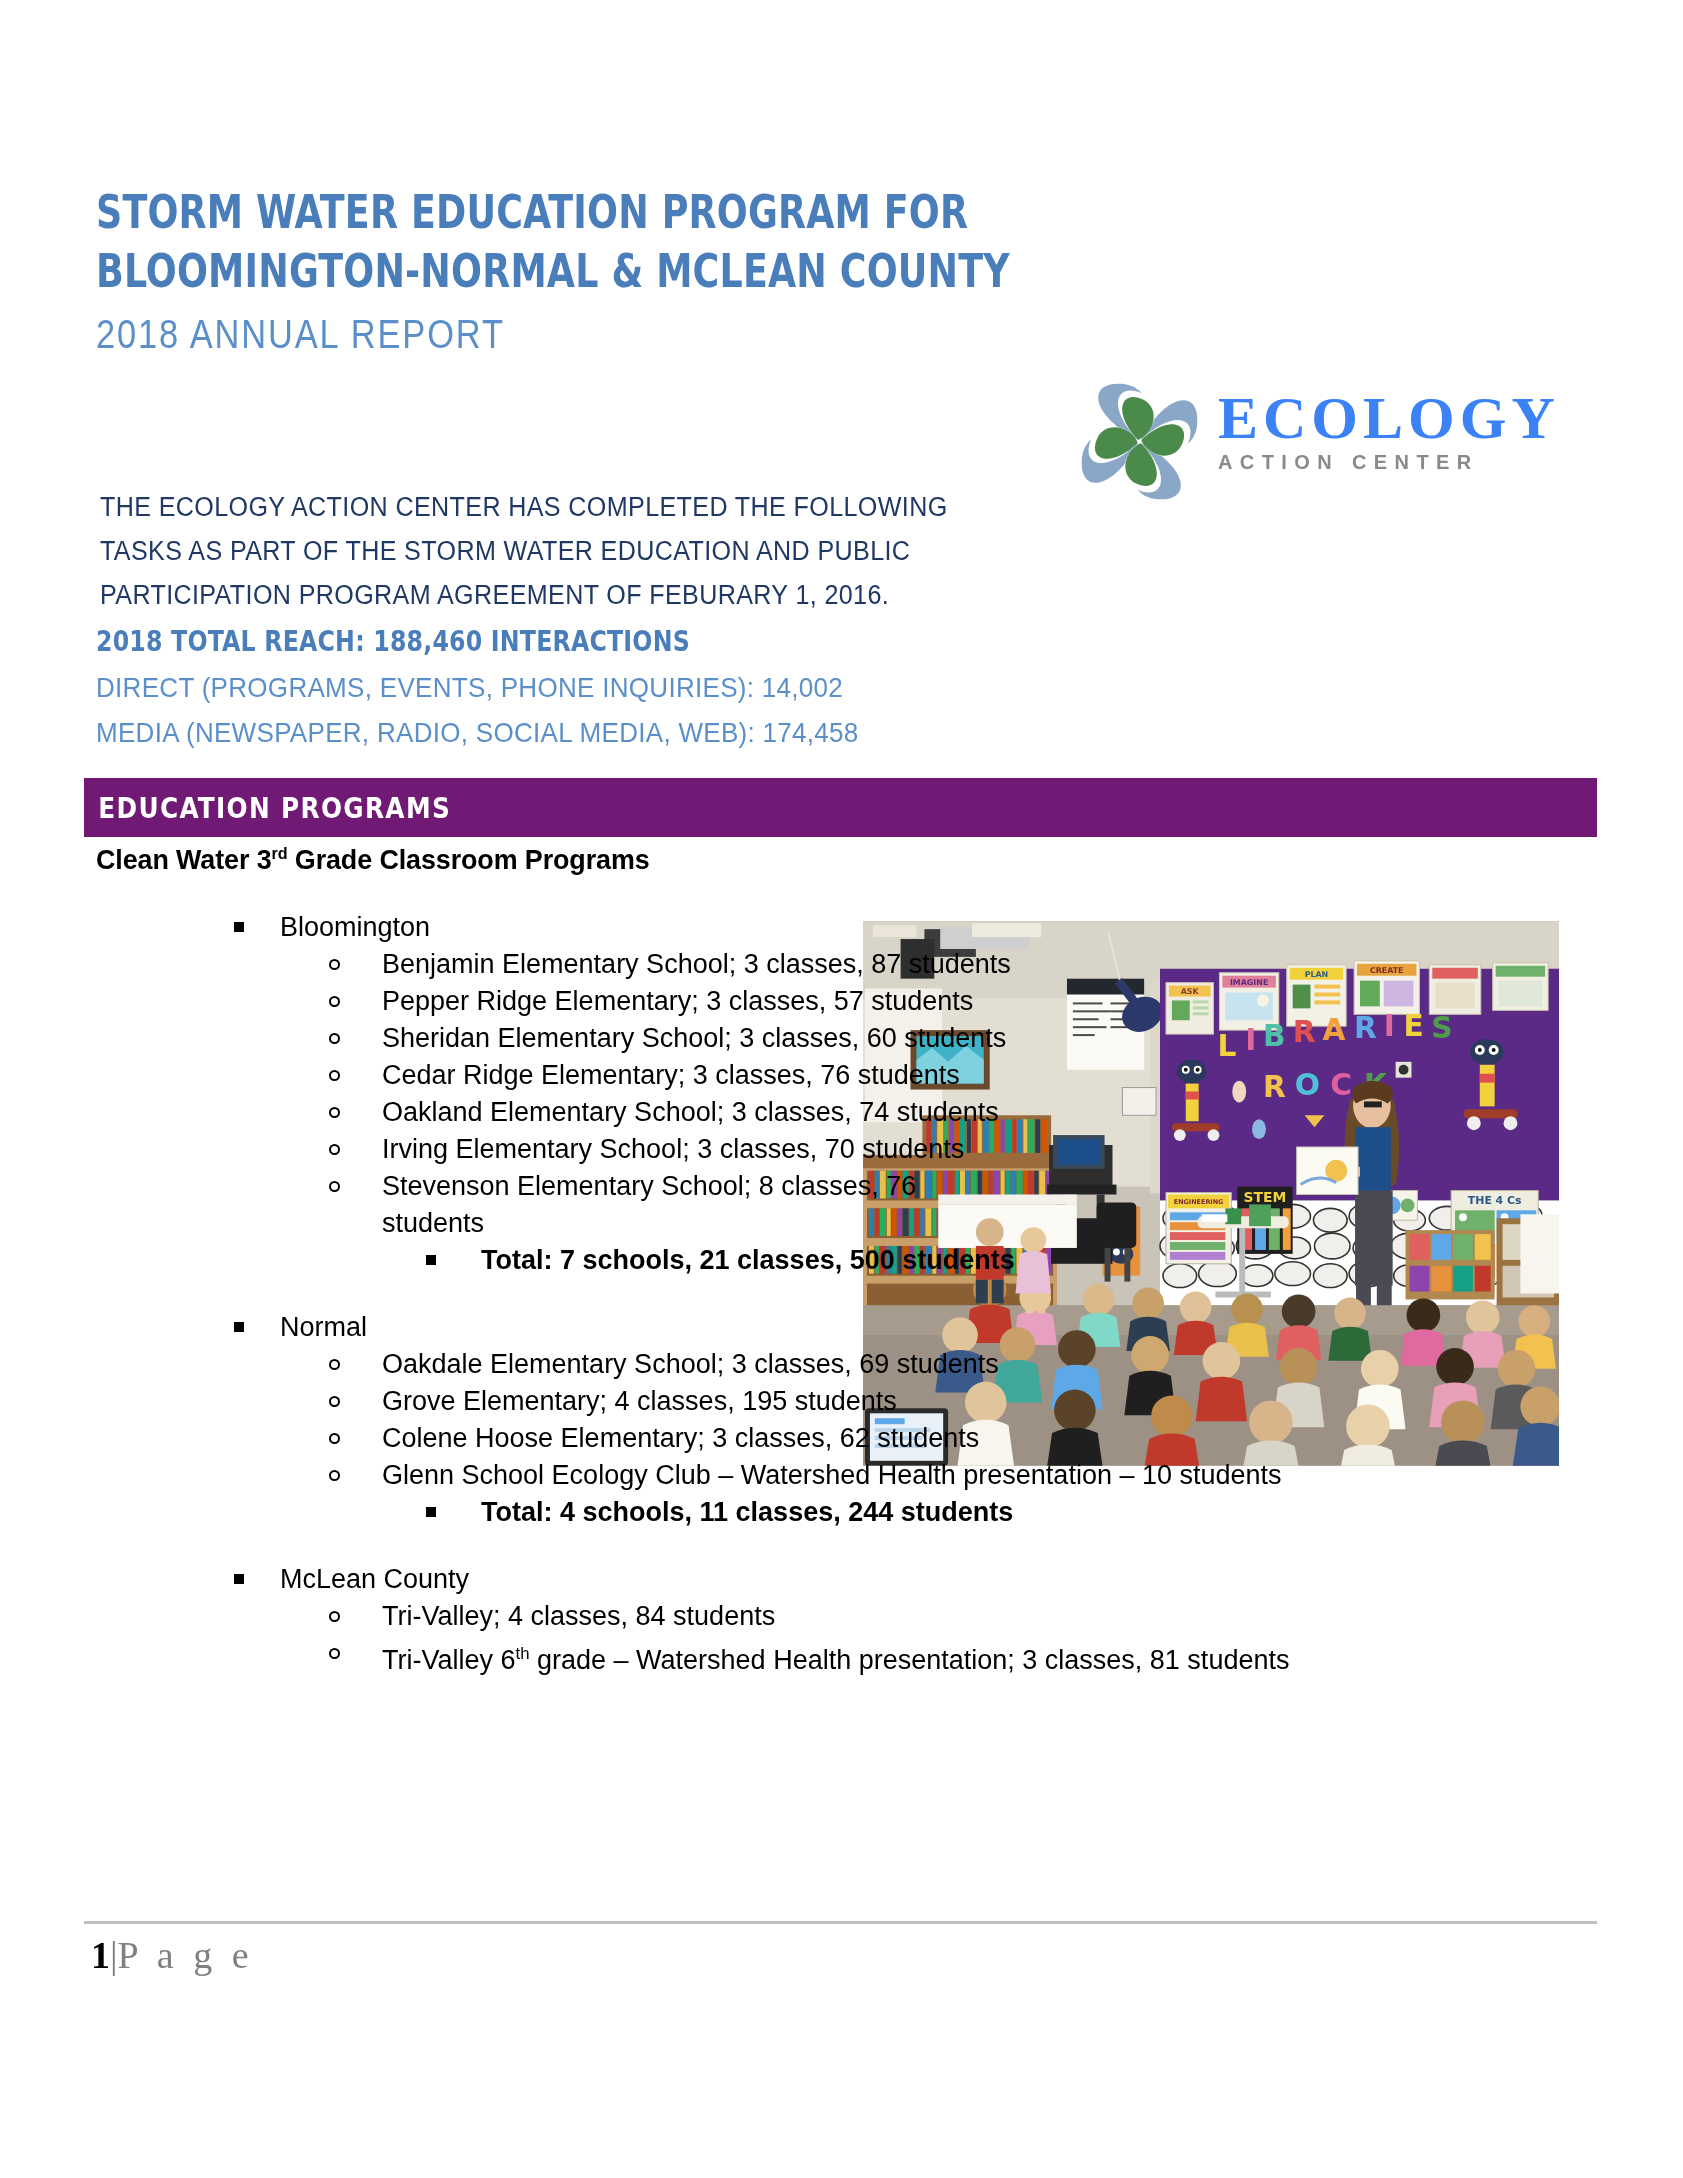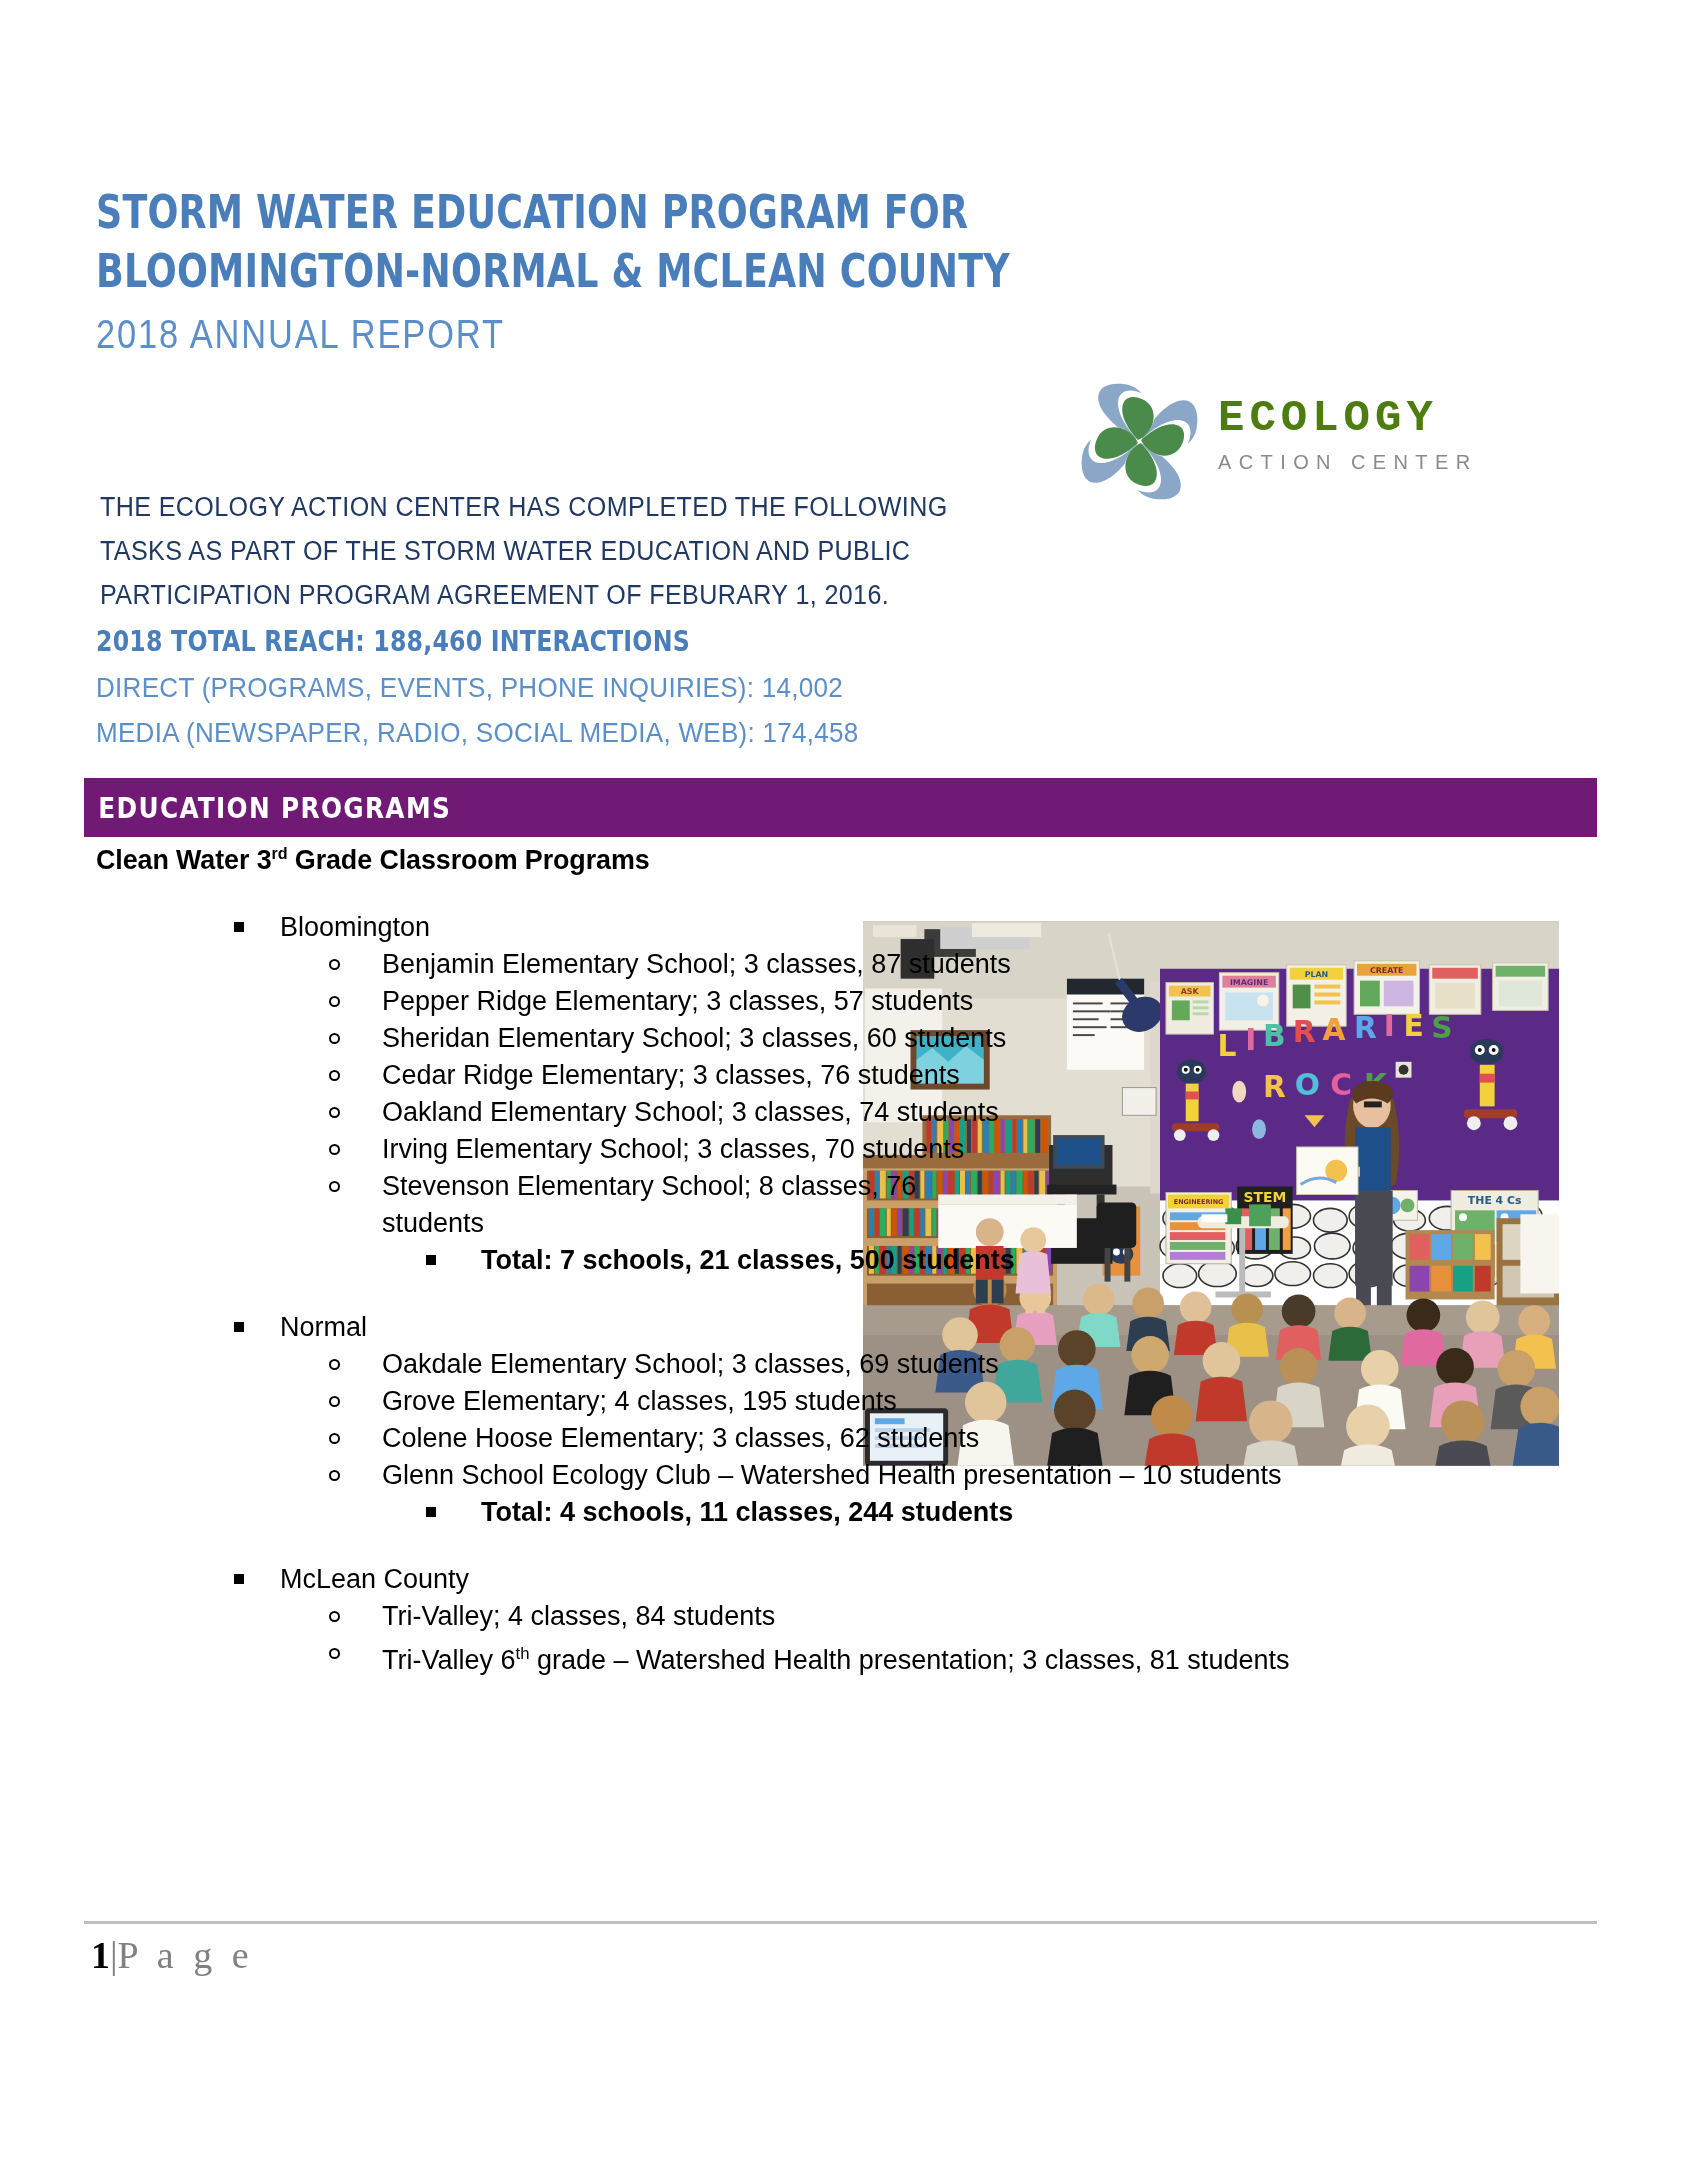--- a/index.html
+++ b/index.html
@@ -66,30 +66,30 @@
     position: absolute;
     left: 0; top: 0;
     width: 121px; height: 121px;
   }
   .logo-text {
     position: absolute;
     left: 139px;
     top: 12px;
   }
   .logo-ecology {
-    font-family: Liberation Mono, monospace;
+    font-family: Liberation Serif, serif;
     font-weight: 700;
-    font-size: 44px;
+    font-size: 60px;
     letter-spacing: 5px;
-    color: #4d7c0f;
+    color: #3b82f6;
     line-height: 50px;
   }
   .logo-action {
     font-family: "Liberation Sans", sans-serif;
-    font-weight: 400;
+    font-weight: 700;
     font-size: 20px;
     letter-spacing: 7.4px;
     color: #8a8a8a;
     line-height: 30px;
     margin-top: 4px;
   }
 
   
   .intro {
     position: absolute;

